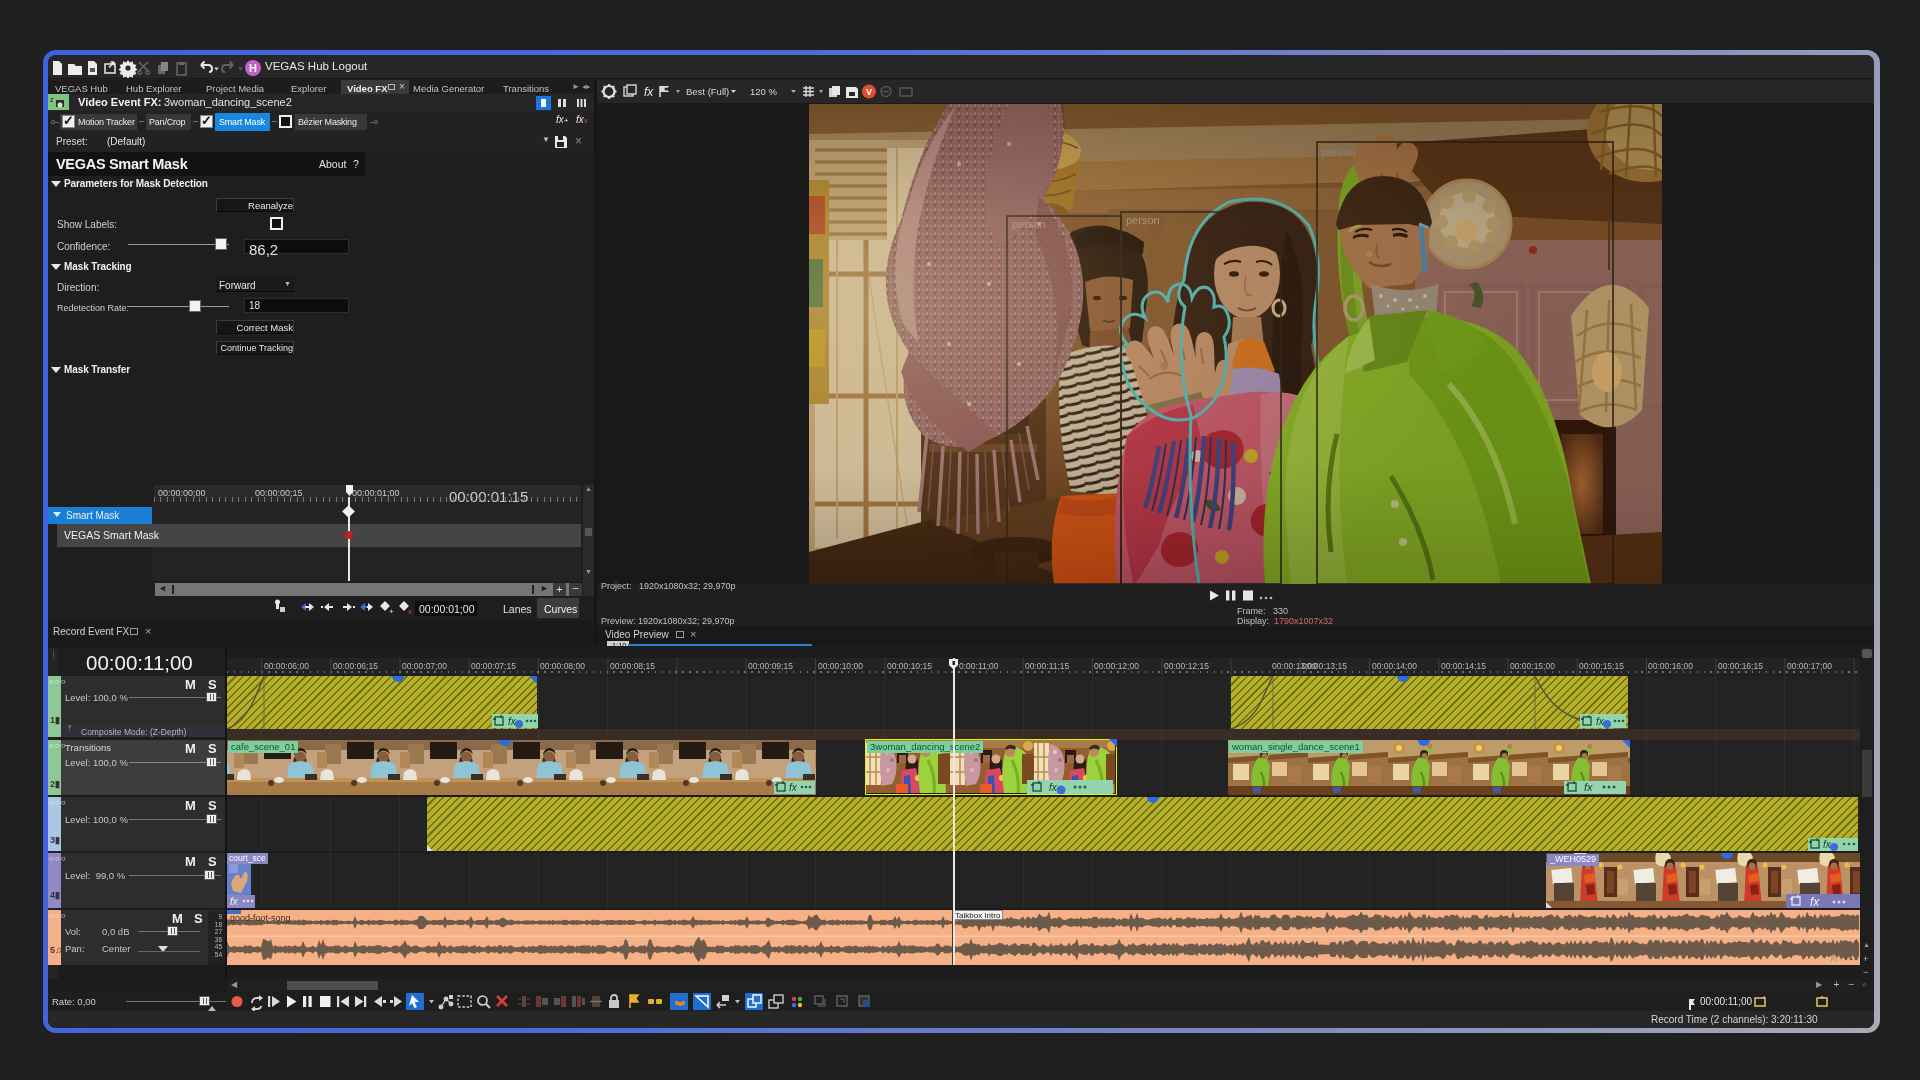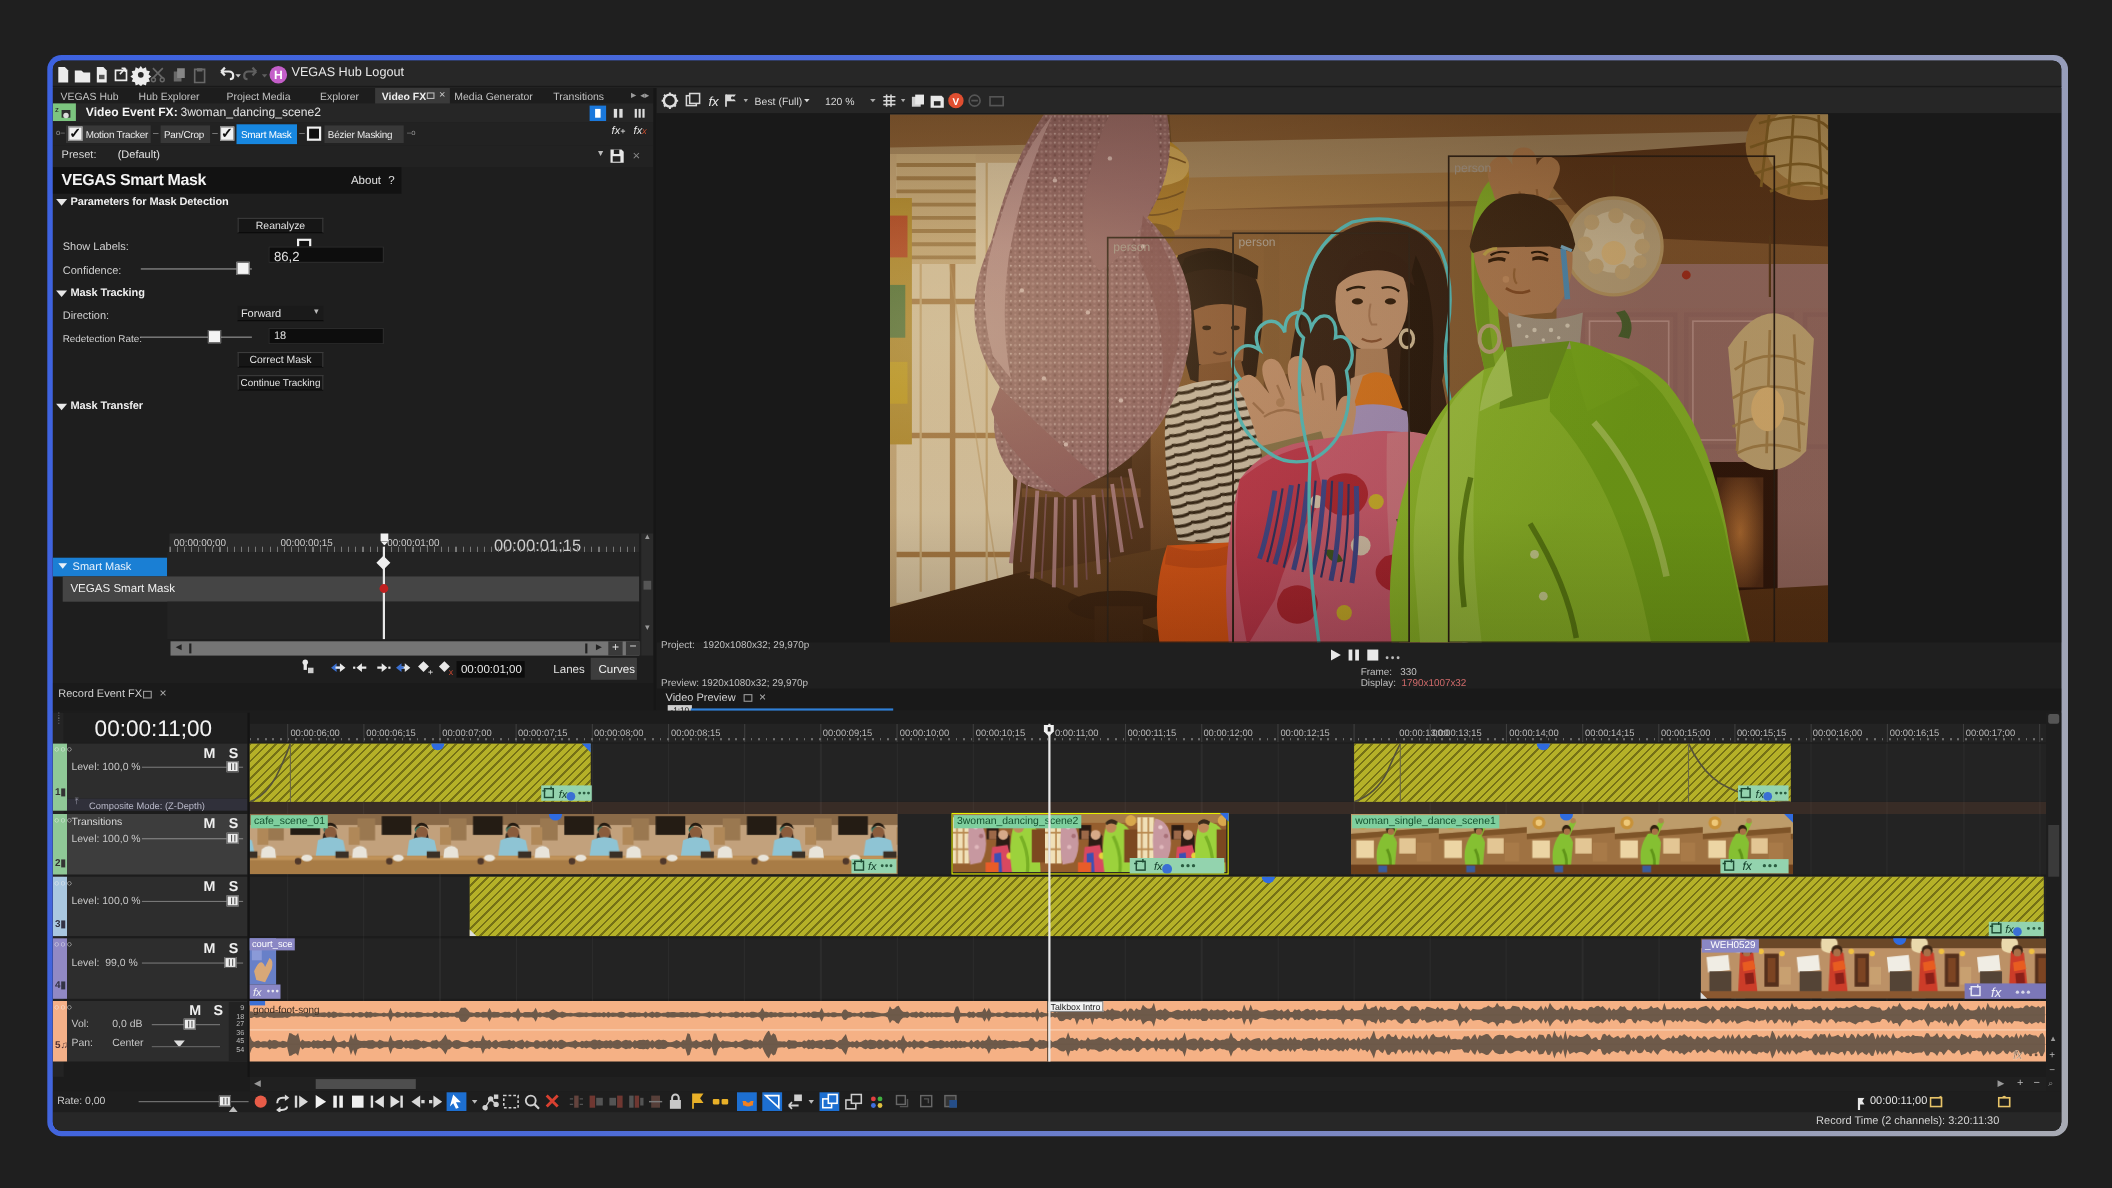--- a/index.html
+++ b/index.html
@@ -9,21 +9,21 @@
 #frame{position:absolute;left:43px;top:50px;width:1837px;height:983px;border-radius:13px;background:linear-gradient(105deg,#3d62e0 0%,#4b6ad8 35%,#7e89c2 70%,#a8abb4 100%);}
 #win{position:absolute;left:48px;top:55px;width:1826px;height:973px;border-radius:8px;background:#222222;overflow:hidden;}
 .txt{position:absolute;white-space:nowrap;color:#cfcfcf;}
 .b{font-weight:bold;}
 
 .olive{background:repeating-linear-gradient(135deg,rgba(40,36,0,0.45) 0 1.6px,rgba(0,0,0,0) 1.6px 5.5px),#b5b128;}
 .mint{background:#93d3ae;}
 .chk{position:absolute;width:13px;height:13px;background:#f2f2f2;border:1px solid #888;}
 .chk:after{content:"✓";position:absolute;left:0px;top:-3px;color:#111;font-weight:bold;font-size:13px;}
 .chkE{position:absolute;width:13px;height:13px;background:#101010;border:2px solid #f0f0f0;}
-.btn{position:absolute;background:#161616;border:1px solid #3c3c3c;border-bottom-color:#0a0a0a;color:#e4e4e4;text-align:center;white-space:nowrap;overflow:hidden;}
+.btn{position:absolute;background:#161616;border:1px solid #3c3c3c;border-bottom-color:#0a0a0a;color:#e4e4e4;text-align:right;white-space:nowrap;overflow:hidden;}
 .slider-line{position:absolute;height:1px;background:#9a9a9a;}
 .slider-h{position:absolute;width:12px;height:12px;background:#f4f4f4;border:1px solid #666;}
 .input{position:absolute;background:#0d0d0d;border:1px solid #2e2e2e;color:#e0e0e0;}
 .sechdr{position:absolute;color:#f0f0f0;font-weight:bold;font-size:10px;letter-spacing:-0.1px;}
 .tri-down{width:0;height:0;border-left:5px solid transparent;border-right:5px solid transparent;border-top:6px solid #e8e8e8;position:absolute;}
 .ms{position:absolute;color:#efefef;font-weight:bold;font-size:13px;}
 .lvl{position:absolute;color:#c8c8c8;font-size:9.5px;}
 .thandle{position:absolute;width:11px;height:10px;background:#ededed;border:1px solid #555;}
 .thandle:after{content:"";position:absolute;left:3px;top:1px;width:1px;height:6px;background:#555;box-shadow:3px 0 0 #555;}
 .ooo{position:absolute;color:#f0f0f0;font-size:8px;letter-spacing:1px;}
@@ -132,21 +132,21 @@
   <div class="txt" style="left:305px;top:103px;font-size:10.5px;color:#e0e0e0;">?</div>
 
   <div class="tri-down" style="left:3px;top:126px;"></div>
   <div class="sechdr" style="left:16px;top:123px;">Parameters for Mask Detection</div>
   <div class="btn" style="left:168px;top:143px;width:78px;height:14px;font-size:9.5px;line-height:13px;">Reanalyze</div>
   <div class="txt" style="left:9px;top:164px;font-size:10px;color:#d0d0d0;">Show Labels:</div>
   <div class="chkE" style="left:222px;top:162px;"></div>
   <div class="txt" style="left:9px;top:186px;font-size:10px;color:#d0d0d0;">Confidence:</div>
   <div class="slider-line" style="left:80px;top:189px;width:101px;"></div>
   <div class="slider-h" style="left:167px;top:183px;"></div>
-  <div class="input" style="left:196px;top:169px;width:105px;height:15px;font-size:12px;padding:1px 4px 0 4px;">86,2</div>
+  <div class="input" style="left:196px;top:184px;width:105px;height:15px;font-size:15px;padding:1px 4px 0 4px;">86,2</div>
   <div class="tri-down" style="left:3px;top:209px;"></div>
   <div class="sechdr" style="left:16px;top:206px;">Mask Tracking</div>
   <div class="txt" style="left:9px;top:227px;font-size:10px;color:#d0d0d0;">Direction:</div>
   <div class="abs" style="left:168px;top:223px;width:78px;height:14px;background:#1a1a1a;border-bottom:1px solid #0a0a0a;"></div>
   <div class="txt" style="left:171px;top:225px;font-size:10px;color:#e4e4e4;">Forward</div>
   <div class="txt" style="left:236px;top:225px;font-size:7px;color:#bbb;">▼</div>
   <div class="txt" style="left:9px;top:248px;font-size:9px;color:#d0d0d0;">Redetection Rate:</div>
   <div class="slider-line" style="left:80px;top:251px;width:101px;"></div>
   <div class="slider-h" style="left:141px;top:245px;"></div>
   <div class="input" style="left:196px;top:243px;width:105px;height:15px;font-size:10px;padding:1px 0 0 4px;">18</div>

